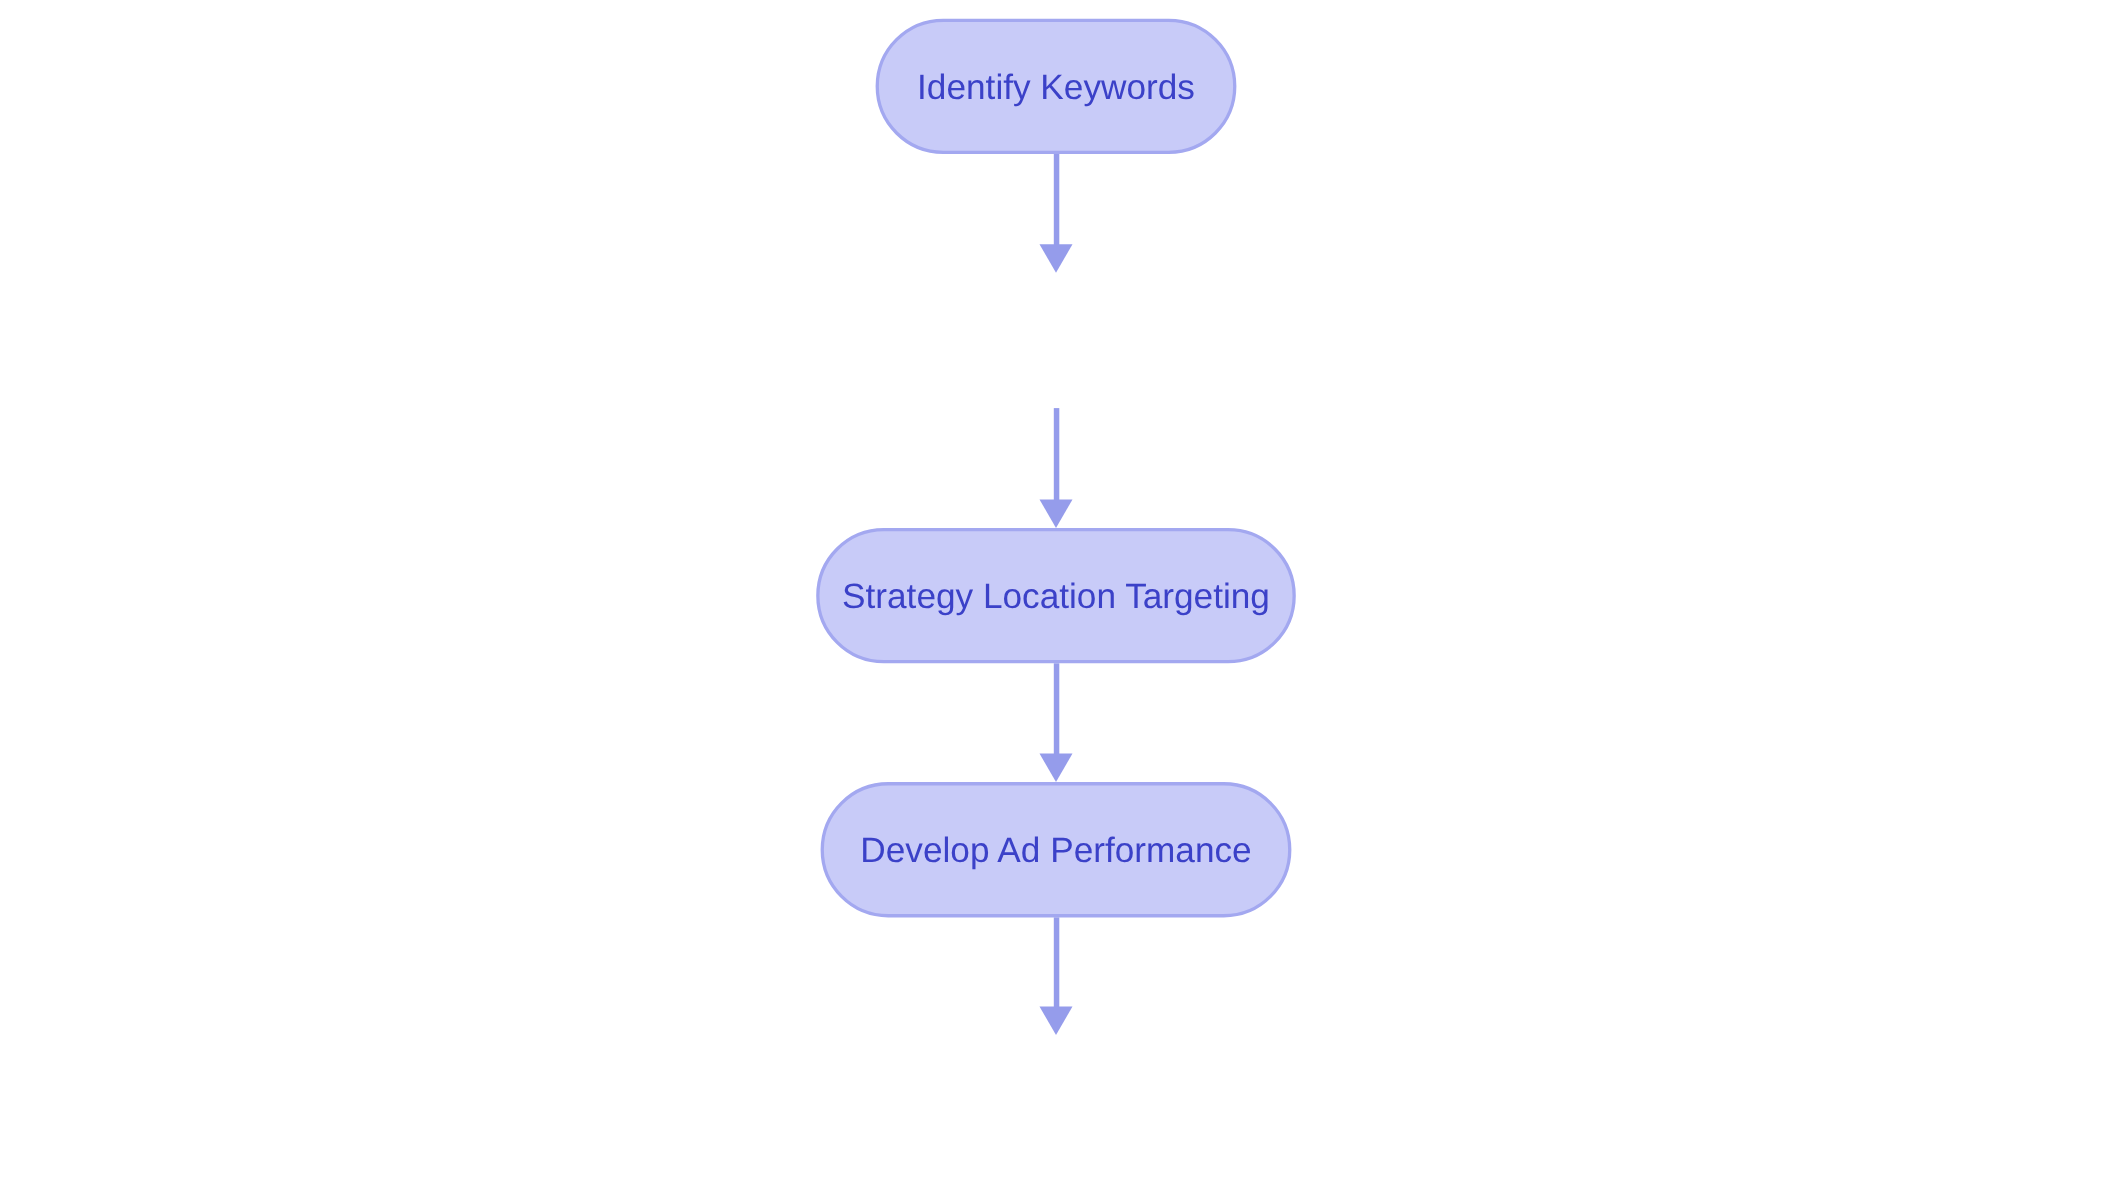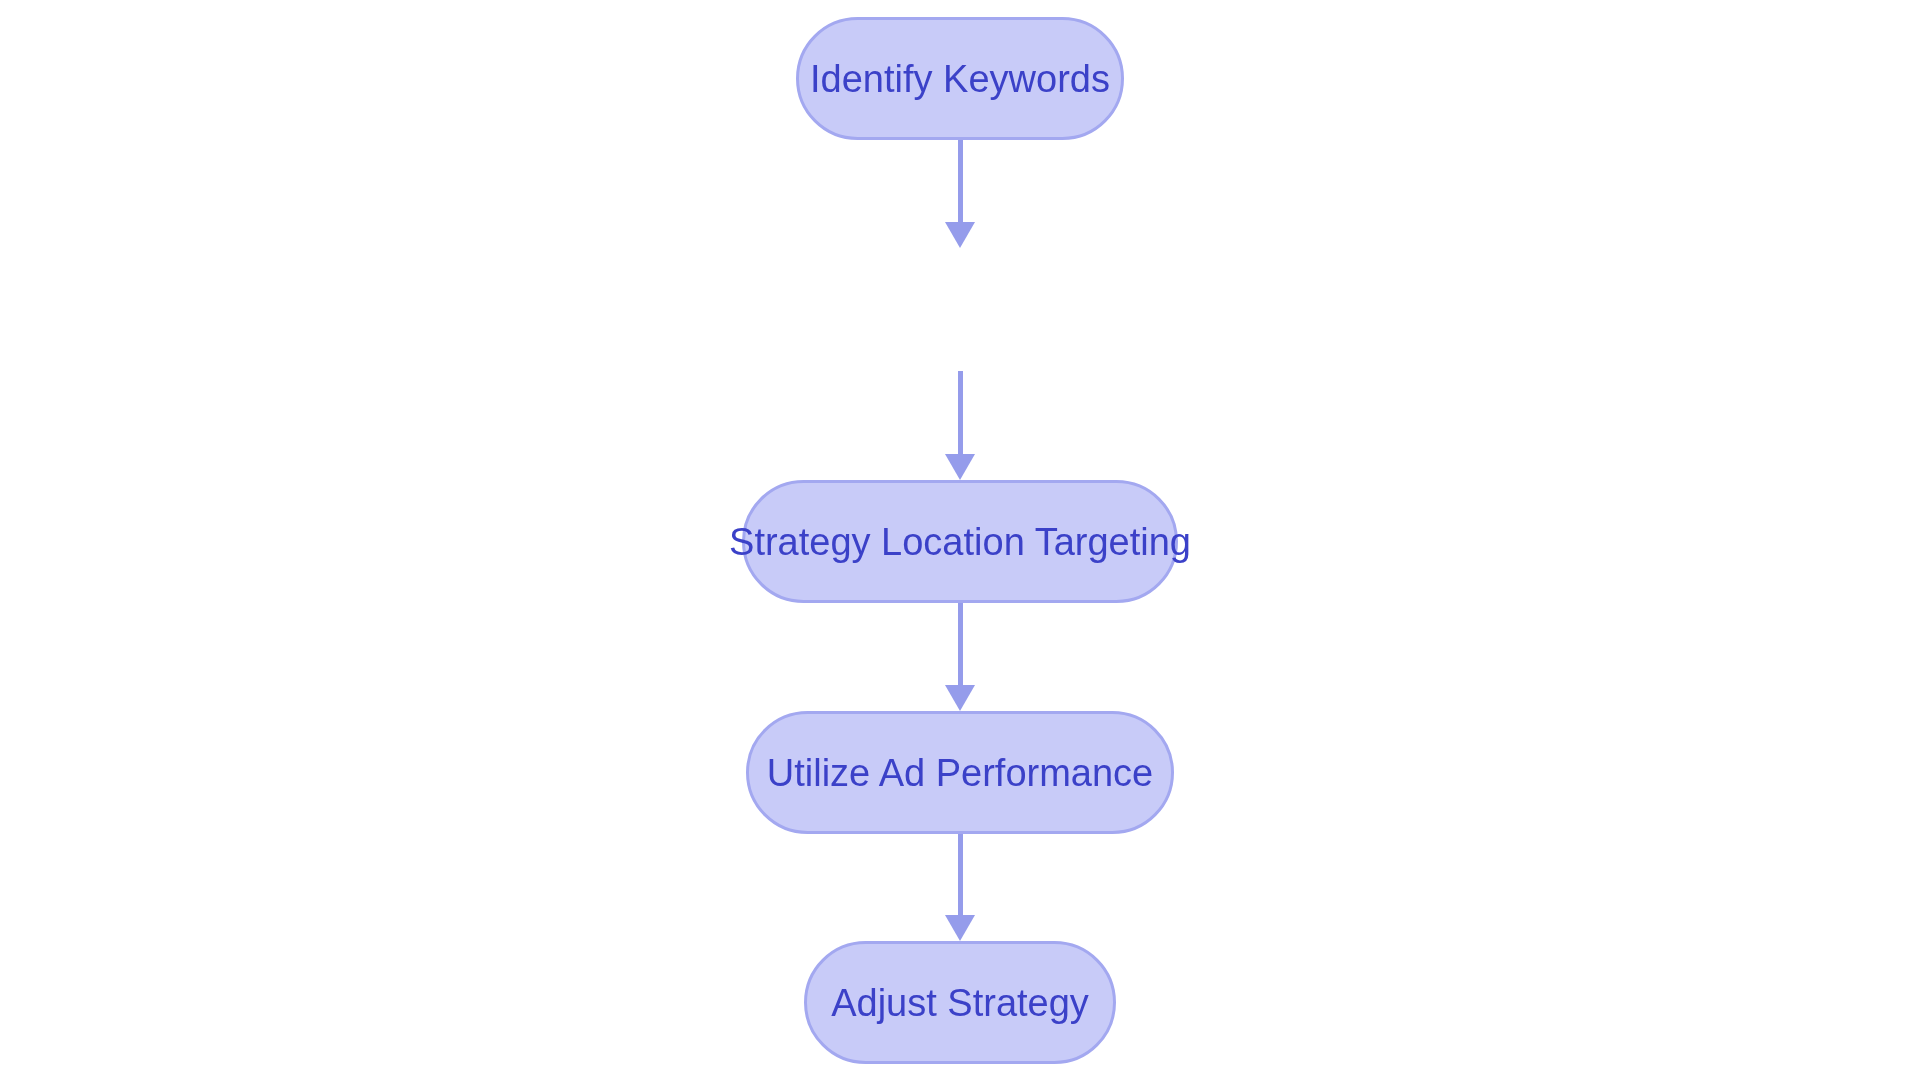--- a/index.html
+++ b/index.html
@@ -26,21 +26,21 @@
     height: 123px;
     border-radius: 62px;
     background: var(--node-fill);
     border: 3px solid var(--node-border);
     display: flex;
     align-items: center;
     justify-content: center;
   }
   .node .label {
     color: var(--node-text);
-    font-size: 38px;
+    font-size: 32px;
     line-height: 1;
     white-space: nowrap;
   }
   .n1 { top: 17px;  width: 328px; }
   .n2 { top: 248px; width: 390px; }
   .n3 { top: 480px; width: 436px; }
   .n4 { top: 711px; width: 428px; }
   .n5 { top: 941px; width: 312px; }
 
   .arrow {
@@ -93,25 +93,22 @@
   <div class="node n3">
     <span class="label">Strategy Location Targeting</span>
   </div>
 
   <div class="arrow a3">
     <div class="line"></div>
     <div class="head"></div>
   </div>
 
   <div class="node n4">
-    <span class="label">Utilize Ad Performance</span>
+    <span class="label">Develop Ad Performance</span>
   </div>
 
   <div class="arrow a4">
     <div class="line"></div>
     <div class="head"></div>
   </div>
 
-  <div class="node n5">
-    <span class="label">Adjust Strategy</span>
-  </div>
 
 </div>
 
 </body></html>

